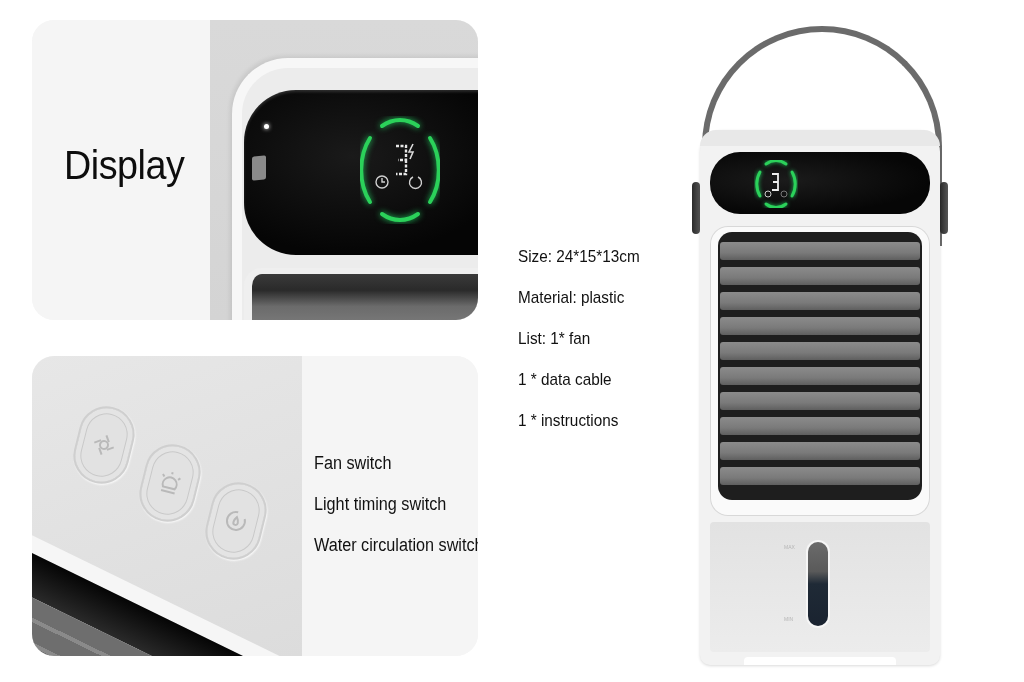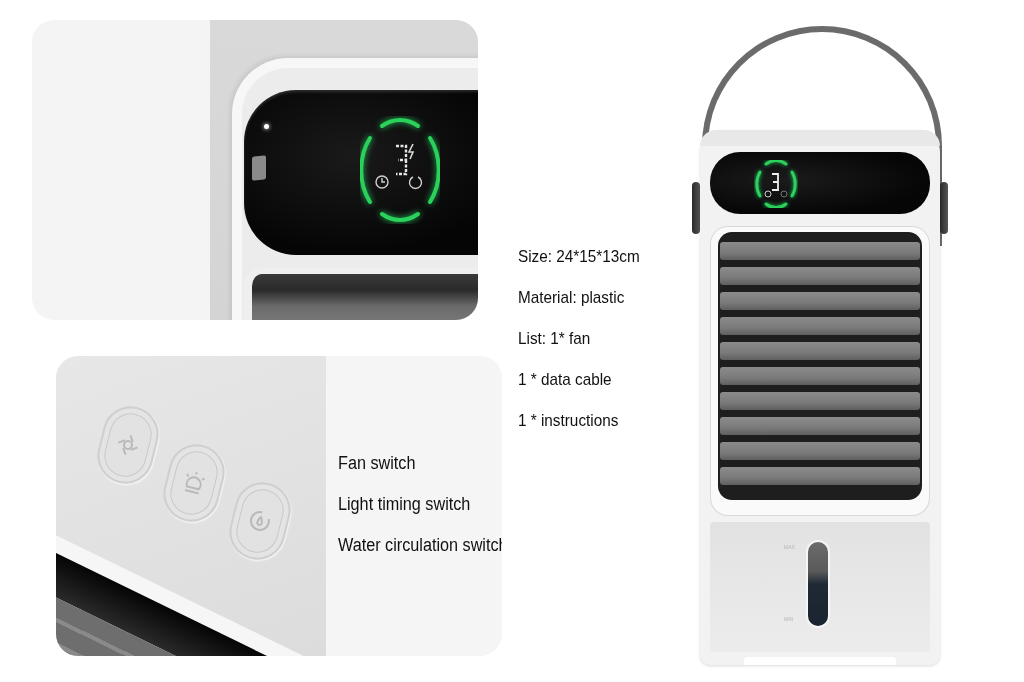--- a/index.html
+++ b/index.html
@@ -13,21 +13,21 @@
   #card-display .title { position: absolute; left: 32px; top: 122px; font-size: 41px; letter-spacing: -0.5px; color: #0d0d0d; transform: scaleX(0.92); transform-origin: left center; }
   #card-display .photo { position: absolute; left: 178px; top: 0; right: 0; bottom: 0; background: linear-gradient(180deg,#d9d9d9 0%, #d4d4d4 100%); }
   .photo .bezel { position: absolute; left: 22px; top: 38px; width: 300px; height: 280px; background: #ececec; border-radius: 56px 0 0 0; border-left: 10px solid #f7f7f7; border-top: 10px solid #f7f7f7; box-shadow: -2px -2px 4px rgba(0,0,0,0.08); }
   .photo .screen { position: absolute; left: 34px; top: 70px; width: 270px; height: 165px; background: radial-gradient(ellipse at 40% 40%, #1a1a1a 0%, #050505 70%); border-radius: 52px 0 0 52px; box-shadow: inset 0 2px 3px rgba(255,255,255,0.15); }
   .photo .screen .dot { position: absolute; left: 20px; top: 34px; width: 5px; height: 5px; border-radius: 50%; background: #fff; box-shadow: 0 0 4px #fff; }
   .photo .screen .tab { position: absolute; left: 8px; top: 66px; width: 14px; height: 24px; background: #8a8a8a; transform: skewY(-6deg); border-radius: 2px; }
   .photo .ring { position: absolute; left: 116px; top: 26px; width: 80px; height: 108px; }
   .photo .vent { position: absolute; left: 34px; top: 248px; width: 270px; height: 60px; background: linear-gradient(180deg,#3a3a3a 0%, #2a2a2a 30%, #6b6b6b 60%, #7c7c7c 100%); border-radius: 18px 0 0 0; border-left: 8px solid #efefef; border-top: 6px solid #efefef; }
 
   
-  #card-switch { left: 32px; top: 356px; width: 446px; height: 300px; margin-left: 24px; }
+  #card-switch { left: 32px; top: 356px; width: 446px; height: 300px; }
   #card-switch .photo { position: absolute; left: 0; top: 0; width: 270px; height: 100%; background: linear-gradient(160deg,#e7e7e7 0%, #dcdcdc 100%); overflow: hidden; }
   #card-switch .right { position: absolute; left: 270px; top: 0; right: 0; bottom: 0; background: #f5f5f5; }
   .photo .edge { position: absolute; left: -60px; top: 150px; width: 420px; height: 300px; transform: rotate(26deg); transform-origin: left top; }
   .photo .edge .white { height: 16px; background: #f6f6f6; }
   .photo .edge .black { height: 40px; background: linear-gradient(180deg,#050505,#2a2a2a); }
   .photo .edge .grey { height: 240px; background: repeating-linear-gradient(180deg,#6e6e6e 0 18px,#8a8a8a 18px 22px); }
   .sw-btn { position: absolute; width: 56px; height: 78px; border-radius: 28px; border: 2px solid #cfcfcf; box-shadow: inset 0 0 0 5px #e4e4e4, inset 0 0 0 6px #c9c9c9, 1px 1px 2px rgba(255,255,255,0.8); transform: rotate(14deg); display: flex; align-items: center; justify-content: center; background: #e2e2e2; }
   .sw-btn svg { opacity: 0.45; }
   .feature-list { position: absolute; left: 282px; top: 96px; }
   .feature-list .item { font-size: 18px; color: #111; height: 41px; line-height: 22px; transform: scaleX(0.9); transform-origin: left center; white-space: nowrap; }
@@ -49,20 +49,23 @@
   .tank { position: absolute; left: 10px; top: 392px; width: 220px; height: 130px; background: linear-gradient(180deg,#e2e2e2,#ececec); border-radius: 4px; }
   .gauge { position: absolute; left: 98px; top: 20px; width: 20px; height: 84px; border-radius: 10px; background: linear-gradient(180deg,#6b6b6b 0%, #5a5a5a 35%, #1f2a36 50%, #1a2330 100%); box-shadow: 0 0 0 2px #f6f6f6; }
   .gauge-lbl { position: absolute; font-size: 5px; color: #b5b5b5; }
   .feet { position: absolute; left: 14px; bottom: 0; width: 212px; height: 10px; }
   .feet .gap { position: absolute; left: 30px; right: 30px; bottom: 0; height: 8px; background: #fff; border-radius: 4px 4px 0 0; }
 </style>
 </head>
 <body>
 
 <div class="card" id="card-display">
+  <div class="left">
+    <div class="title">Display</div>
+  </div>
   <div class="photo">
     <div class="bezel"></div>
     <div class="screen">
       <div class="dot"></div>
       <div class="tab"></div>
       <svg class="ring" viewBox="0 0 80 108">
         <g fill="none" stroke="#2bd15a" stroke-width="4" stroke-linecap="round" style="filter: drop-shadow(0 0 3px #22c55e);">
           <path d="M22 10 A38 50 0 0 1 58 10"></path>
           <path d="M70 22 A38 50 0 0 1 70 86"></path>
           <path d="M58 98 A38 50 0 0 1 22 98"></path>

